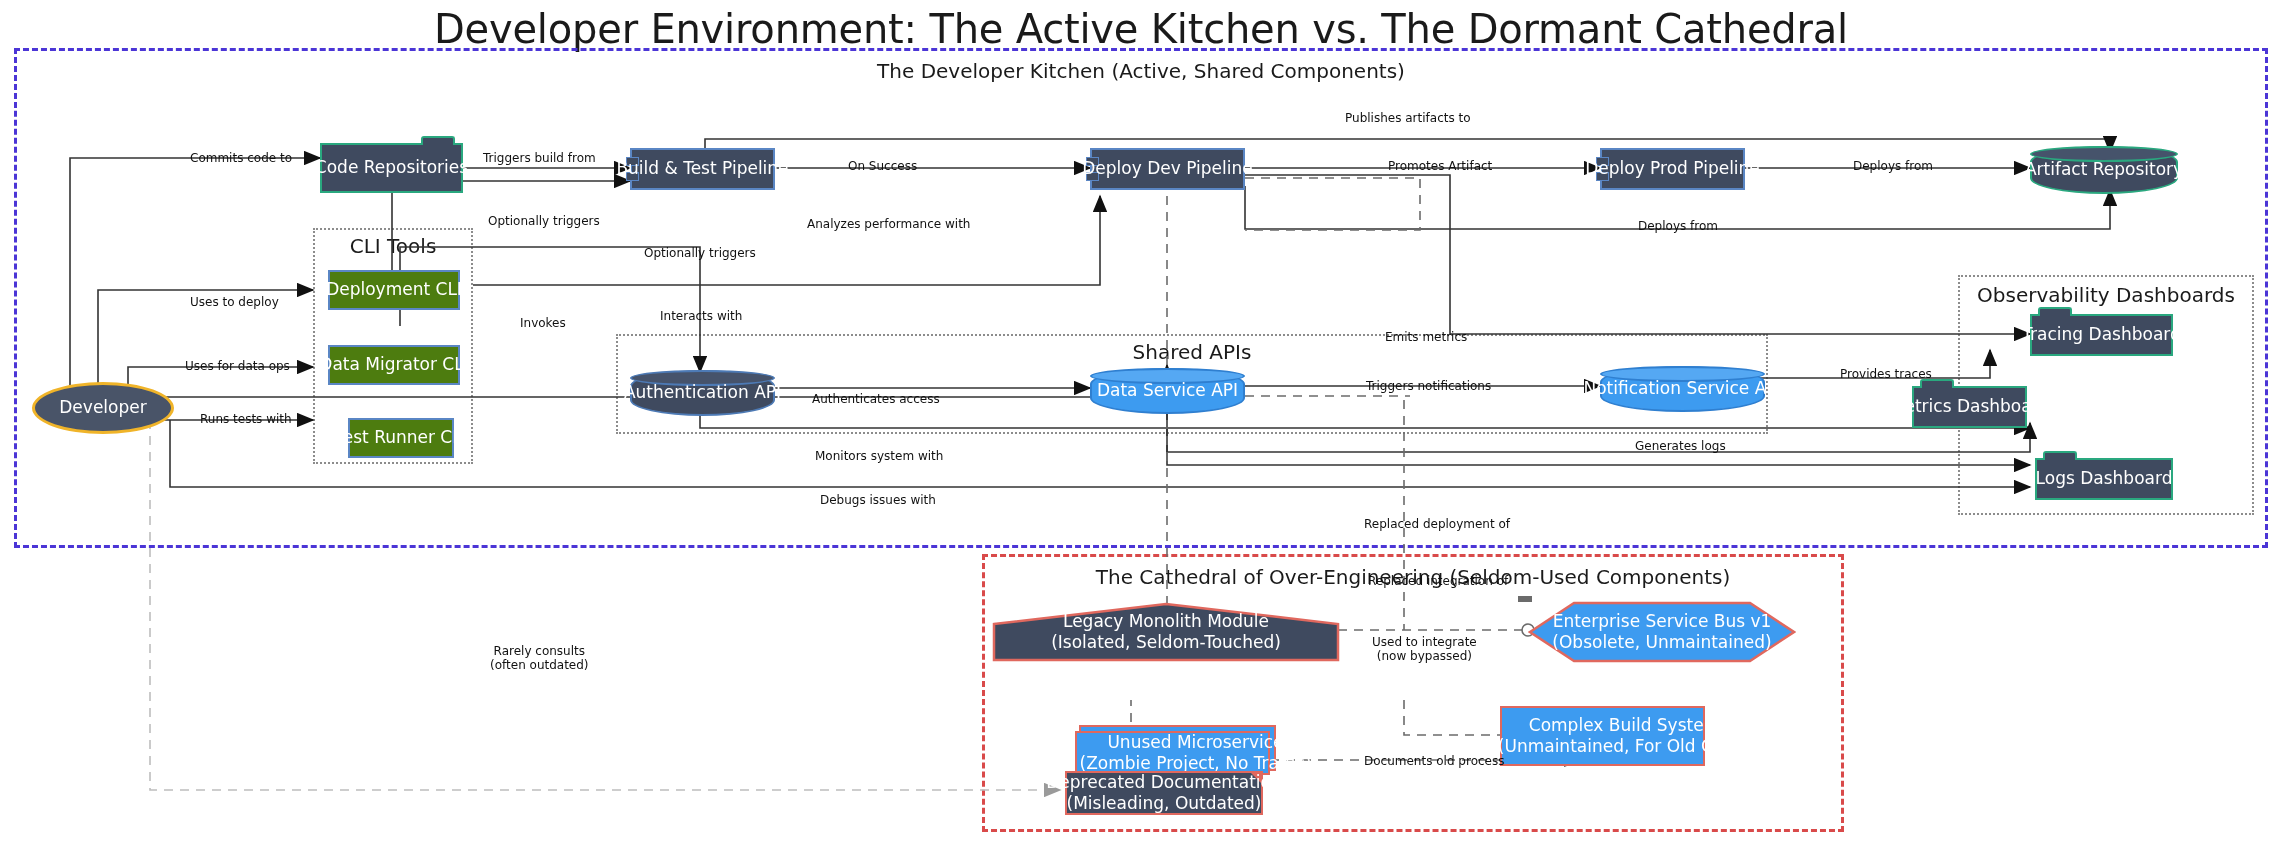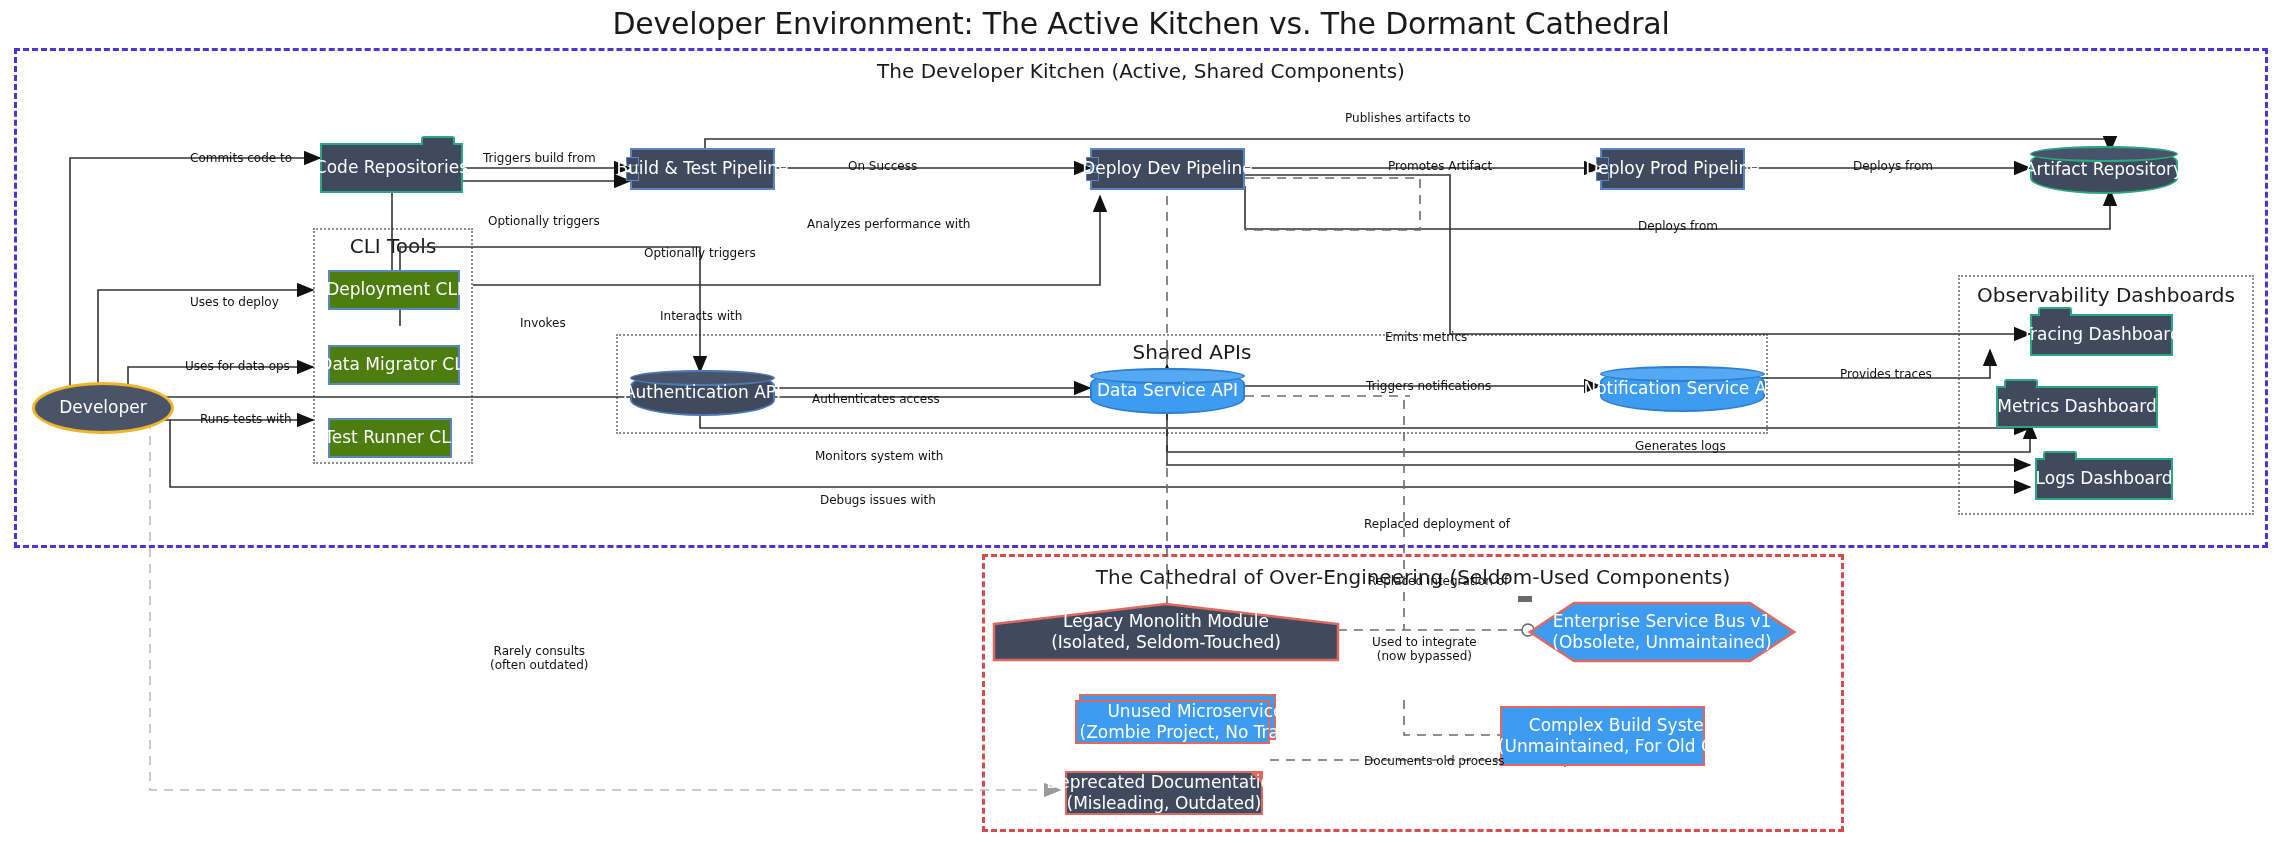--- a/index.html
+++ b/index.html
@@ -14,21 +14,21 @@
     height: 843px;
     background: #ffffff;
     overflow: hidden;
   }
   
   #diagram-title {
     position: absolute;
     left: 0; top: 6px;
     width: 2282px;
     text-align: center;
-    font-size: 30px;
+    font-size: 40px;
     font-weight: 400;
     color: #1a1a1a;
     letter-spacing: -0.2px;
     font-family: "DejaVu Sans", sans-serif;
   }
   
   .cluster {
     position: absolute;
     background: transparent;
   }
@@ -320,21 +320,21 @@
     <span class="cyl-top"></span>
     <span class="lbl">Artifact Repository</span>
   </div>
 
   <div class="node n-rect-dark" style="left:328px; top:270px; width:132px; height:40px;">
     <span class="lbl">Deployment CLI</span>
   </div>
   <div class="node n-rect-dark" style="left:328px; top:345px; width:132px; height:40px;">
     <span class="lbl">Data Migrator CLI</span>
   </div>
-  <div class="node n-rect-dark" style="left:328px; top:418px; width:124px; height:40px;">
+  <div class="node n-rect-dark" style="left:348px; top:418px; width:106px; height:40px;">
     <span class="lbl">Test Runner CLI</span>
   </div>
 
   <div class="node n-cyl dark" style="left:630px; top:370px; width:145px; height:46px;">
     <span class="cyl-body"></span>
     <span class="cyl-top"></span>
     <span class="lbl">Authentication API</span>
   </div>
   <div class="node n-cyl blue" style="left:1090px; top:368px; width:155px; height:46px;">
     <span class="cyl-body"></span>
@@ -344,21 +344,21 @@
   <div class="node n-cyl blue" style="left:1600px; top:366px; width:165px; height:46px;">
     <span class="cyl-body"></span>
     <span class="cyl-top"></span>
     <span class="lbl">Notification Service API</span>
   </div>
 
   <div class="node n-folder tab-left" style="left:2030px; top:314px; width:143px; height:42px;">
     <span class="tab"></span>
     <span class="lbl">Tracing Dashboard</span>
   </div>
-  <div class="node n-folder tab-left" style="left:1996px; top:386px; width:162px; height:42px;">
+  <div class="node n-folder tab-left" style="left:1912px; top:386px; width:115px; height:42px;">
     <span class="tab"></span>
     <span class="lbl">Metrics Dashboard</span>
   </div>
   <div class="node n-folder tab-left" style="left:2035px; top:458px; width:138px; height:42px;">
     <span class="tab"></span>
     <span class="lbl">Logs Dashboard</span>
   </div>
 
   <div class="node n-home" style="left:990px; top:600px; width:352px; height:64px;">
     <svg width="352" height="64" viewBox="0 0 352 64" style="position:absolute;left:0;top:0;">
@@ -373,21 +373,21 @@
   <div class="node n-hex" style="left:1528px; top:600px; width:268px; height:64px;">
     <svg width="268" height="64" viewBox="0 0 268 64" style="position:absolute;left:0;top:0;">
       <polygon points="2,32 46,3 222,3 266,32 222,61 46,61" fill="#3d9bf0" stroke="#e0685e" stroke-width="2.5"></polygon>
     </svg>
     <span class="lbl" style="display:block;">
       <span>Enterprise Service Bus v1</span><br>
       <span>(Obsolete, Unmaintained)</span>
     </span>
   </div>
 
-  <div class="node n-box3d" style="left:1075px; top:700px; width:195px; height:44px;padding-left:46px;">
+  <div class="node n-box3d" style="left:1075px; top:731px; width:195px; height:44px;padding-left:46px;">
     <span class="lbl" style="display:block;">
       <span>Unused Microservice</span><br>
       <span>(Zombie Project, No Traffic)</span>
     </span>
   </div>
 
   <div class="node n-rect-redblue" style="left:1500px; top:706px; width:205px; height:60px;padding-left:44px;">
     <span class="lbl" style="display:block;">
       <span>Complex Build System</span><br>
       <span>(Unmaintained, For Old Code)</span>

